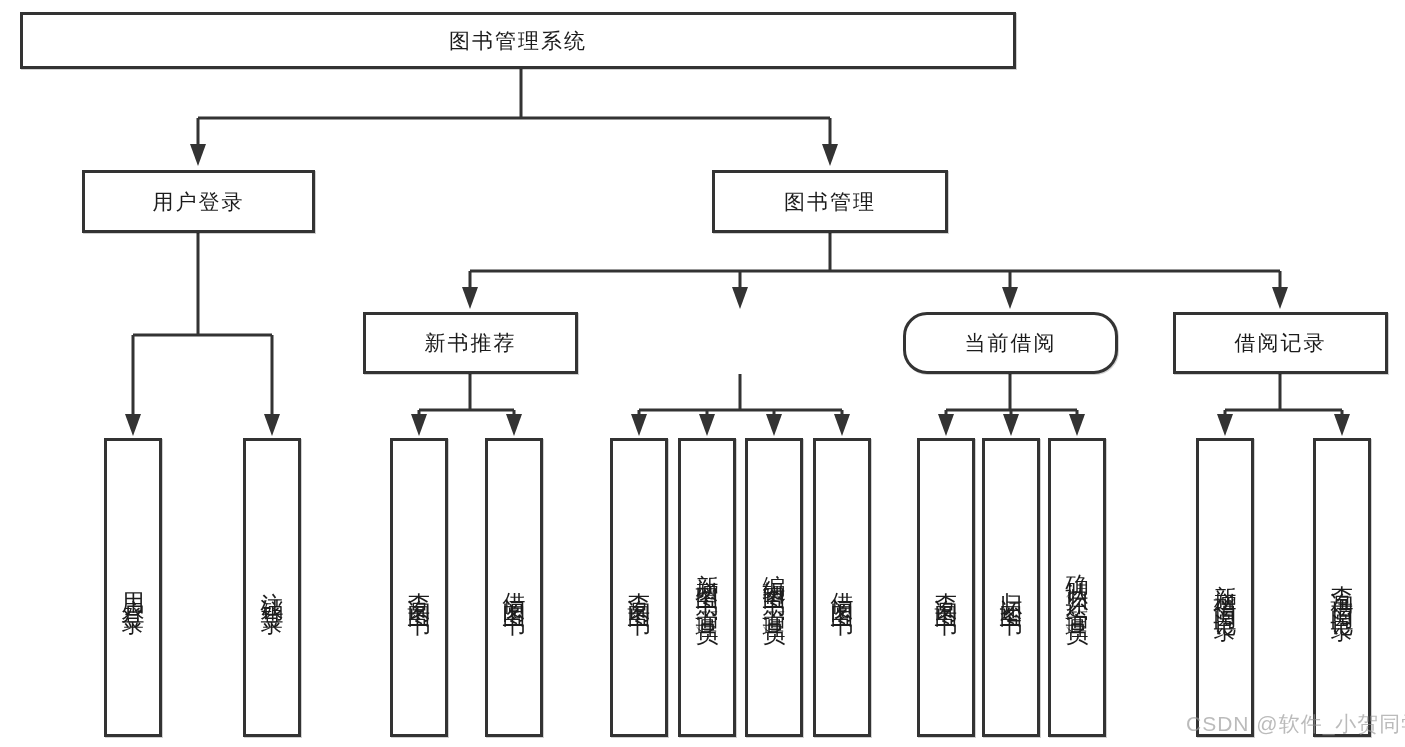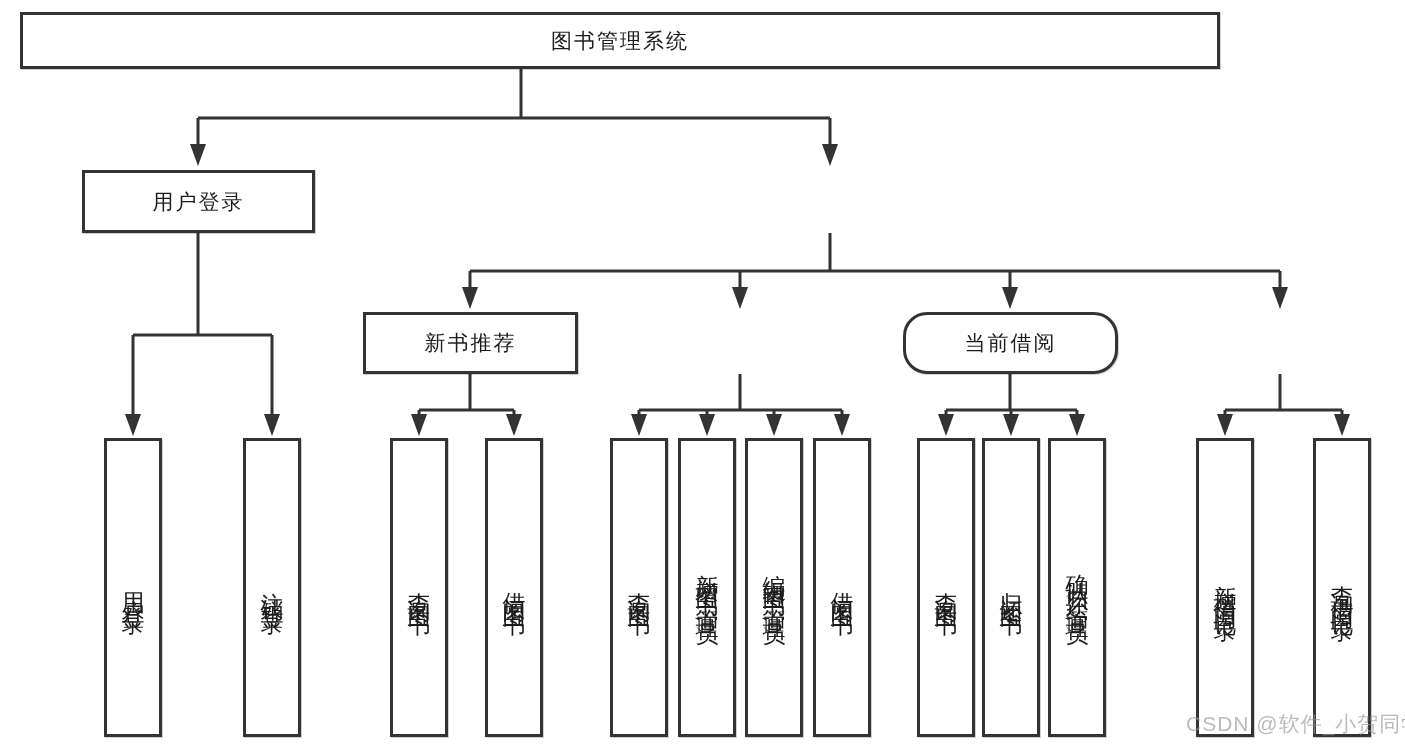--- a/index.html
+++ b/index.html
@@ -33,21 +33,21 @@
     justify-content: center;
     z-index: 2;
     box-shadow: 1px 1px 0 rgba(0,0,0,0.18);
   }
   .node span {
     font-size: 21px;
     color: #1c1c1c;
     letter-spacing: 2px;
     white-space: nowrap;
   }
-  .root  { left: 20px;   top: 12px;  width: 1200px; height: 57px; }
+  .root  { left: 20px;   top: 12px;  width: 996px; height: 57px; }
   .n2a   { left: 82px;   top: 170px; width: 233px;  height: 63px; }
   .n2b   { left: 712px;  top: 170px; width: 236px;  height: 63px; }
   .n3    { top: 312px;   width: 215px; height: 62px; }
   .n3a   { left: 363px; }
   .n3b   { left: 633px; }
   .n3c   { left: 903px; border-radius: 24px; }
   .n3d   { left: 1173px; }
   .leaf {
     position: absolute;
     top: 438px;
@@ -131,26 +131,32 @@
     </g>
   </svg>
 
   <div class="node root">
     <span>图书管理系统</span>
   </div>
 
   <div class="node n2a">
     <span>用户登录</span>
   </div>
+  <div class="node n2b">
+    <span>图书管理</span>
+  </div>
 
   <div class="node n3 n3a">
     <span>新书推荐</span>
   </div>
   <div class="node n3 n3c">
     <span>当前借阅</span>
+  </div>
+  <div class="node n3 n3d">
+    <span>借阅记录</span>
   </div>
 
   <div class="leaf lf1">
     <span>用户登录</span>
   </div>
   <div class="leaf lf2">
     <span>注销登录</span>
   </div>
   <div class="leaf lf3">
     <span>查询图书</span>

